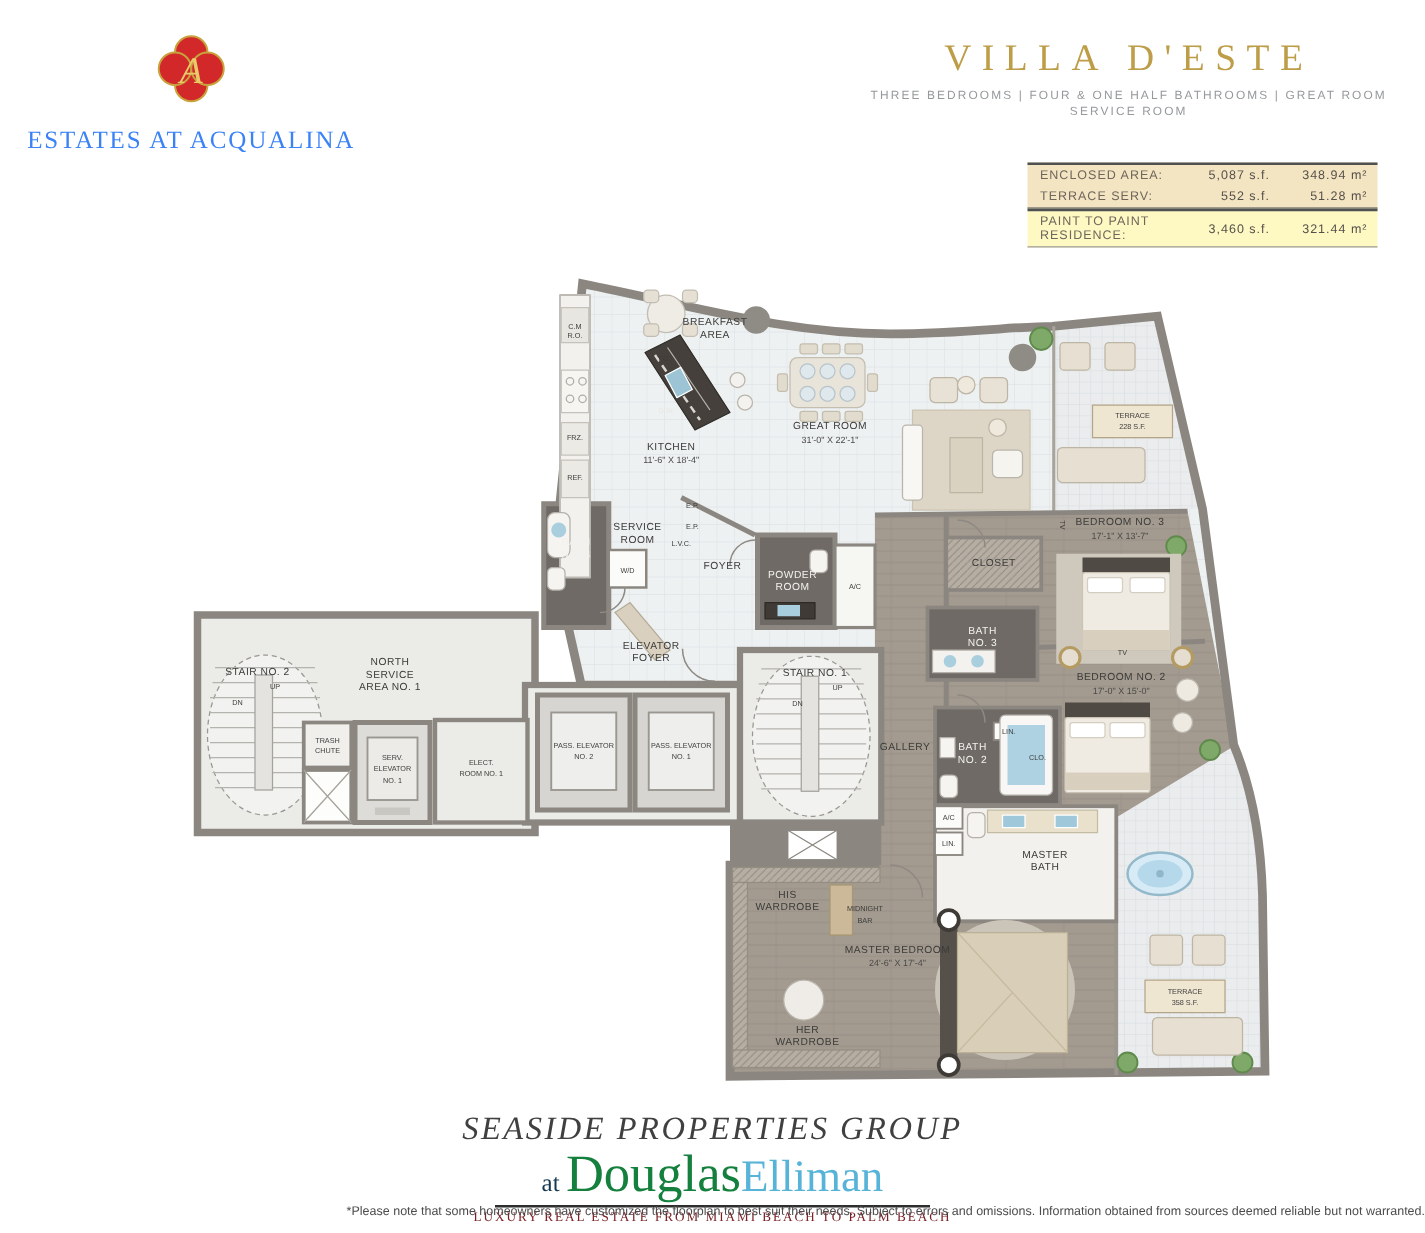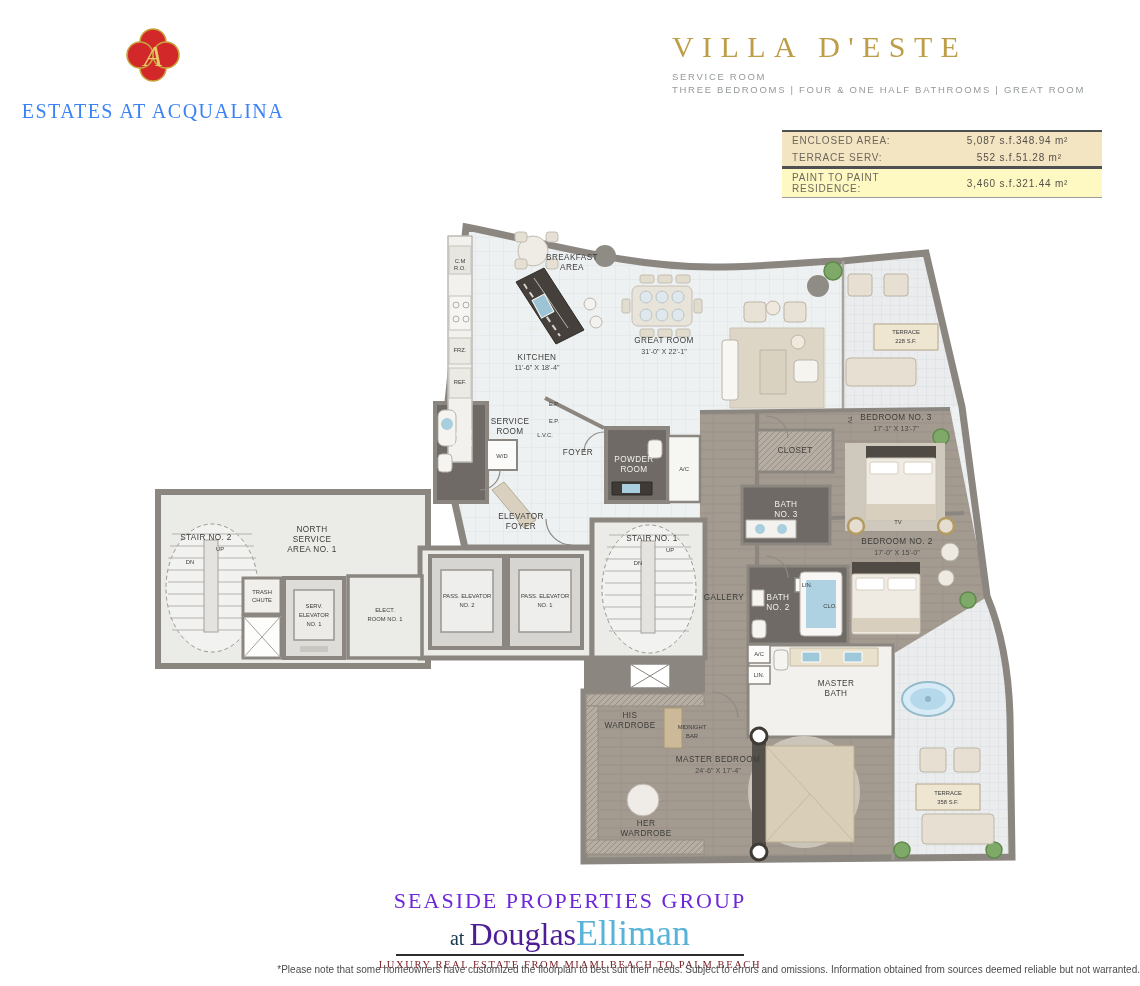--- a/index.html
+++ b/index.html
@@ -2,39 +2,39 @@
 <html><head>
 <meta charset="utf-8">
 <style>
   html,body{margin:0;padding:0;background:#fff;}
   #page{position:relative;width:1140px;height:986px;background:#fff;overflow:hidden;
         font-family:"Liberation Sans",sans-serif;}
   
   .brand{position:absolute;left:18px;top:26px;width:270px;text-align:center;}
   .brand-name{font-family:"Liberation Serif",serif;font-size:20px;letter-spacing:1.5px;
         color:#3b82f6;margin-top:4px;white-space:nowrap;}
-  .title-block{position:absolute;right:38px;top:30px;width:430px;}
+  .title-block{position:absolute;right:22px;top:30px;width:430px;text-align:center;}
   .villa-title{font-family:"Liberation Serif",serif;font-size:30px;letter-spacing:.28em;
         color:#bd9d47;white-space:nowrap;}
   .villa-sub{font-size:9.5px;letter-spacing:.18em;color:#95999b;margin-top:6px;line-height:13px;}
   
-  .area-table{position:absolute;right:38px;top:130px;width:320px;font-size:10px;color:#6e675c;}
+  .area-table{position:absolute;right:38px;top:130px;width:280px;font-size:10px;color:#6e675c;}
   .at-tan{background:#f3e4c2;border-top:2px solid #4e5052;}
   .at-row{display:flex;align-items:center;padding:3px 8px 3px 10px;letter-spacing:.08em;}
   .at-row .lab{flex:1;text-align:left;}
   .at-row .sf{width:72px;text-align:right;color:#55504a;}
-  .at-row .m2{width:78px;color:#55504a;}
+  .at-row .m2{width:78px;text-align:right;color:#55504a;}
   .at-div{border-top:1.5px solid #4e5052;}
   .at-white{background:#fef9c3;border-top:2px solid #4e5052;border-bottom:1.5px solid #9a9a98;}
   
   .footer-logo{position:absolute;left:0;right:0;top:888px;text-align:center;}
-  .spg{font-family:"Liberation Serif",serif;font-size:22px;letter-spacing:2px;color:#6d28d9;}
+  .spg{font-family:"Liberation Serif",serif;font-size:26px;letter-spacing:2px;color:#404040;font-style:italic;}
   .de-line{font-family:"Liberation Serif",serif;margin-top:-2px;}
   .de-at{font-size:20px;color:#173950;}
-  .de-d{font-size:32px;color:#4c1d95;}
+  .de-d{font-size:42px;color:#15803d;}
   .de-e{font-size:36px;color:#57b3d8;}
   .de-rule{width:348px;height:2px;background:#2e2e2e;margin:0 auto;}
   .de-tag{font-size:10.5px;letter-spacing:1.6px;color:#7b2025;margin-top:3px;
         font-family:"Liberation Serif",serif;}
   .disclaimer{position:absolute;left:0;right:0;top:964px;text-align:right;
         font-size:10px;color:#4c4c4c;}
   
   svg text{font-family:"Liberation Sans",sans-serif;}
   .lbl{font-size:8.2px;fill:#3c3c3a;letter-spacing:.05em;text-anchor:middle;}
   .dim{font-size:7.2px;fill:#4a4a48;text-anchor:middle;}
@@ -55,22 +55,22 @@
         <circle cx="50" cy="29" r="13" fill="#d3282a" stroke="#c8a33c" stroke-width="1.6"></circle>
         <text x="37" y="40" text-anchor="middle" style="font-family:'Liberation Serif',serif;font-style:italic;font-size:30px;fill:#e9c96a;">A</text>
       </g>
     </svg>
     <div class="brand-name">ESTATES AT ACQUALINA</div>
   </div>
 
   <div class="title-block">
     <div class="villa-title">VILLA D'ESTE</div>
     <div class="villa-sub">
+      <div>THREE BEDROOMS | FOUR &amp; ONE HALF BATHROOMS | GREAT ROOM</div>
       <div>SERVICE ROOM</div>
-      <div>THREE BEDROOMS | FOUR &amp; ONE HALF BATHROOMS | GREAT ROOM</div>
     </div>
   </div>
 
   <div class="area-table">
     <div class="at-tan">
       <div class="at-row">
         <span class="lab">ENCLOSED AREA:</span>
         <span class="sf">5,087 s.f.</span>
         <span class="m2">348.94 m²</span>
       </div>

